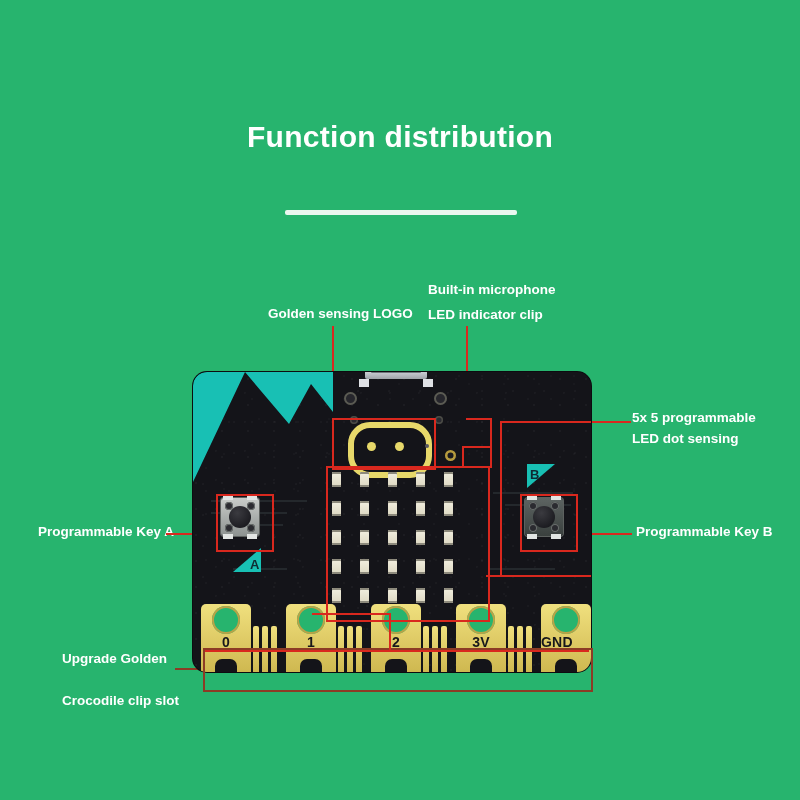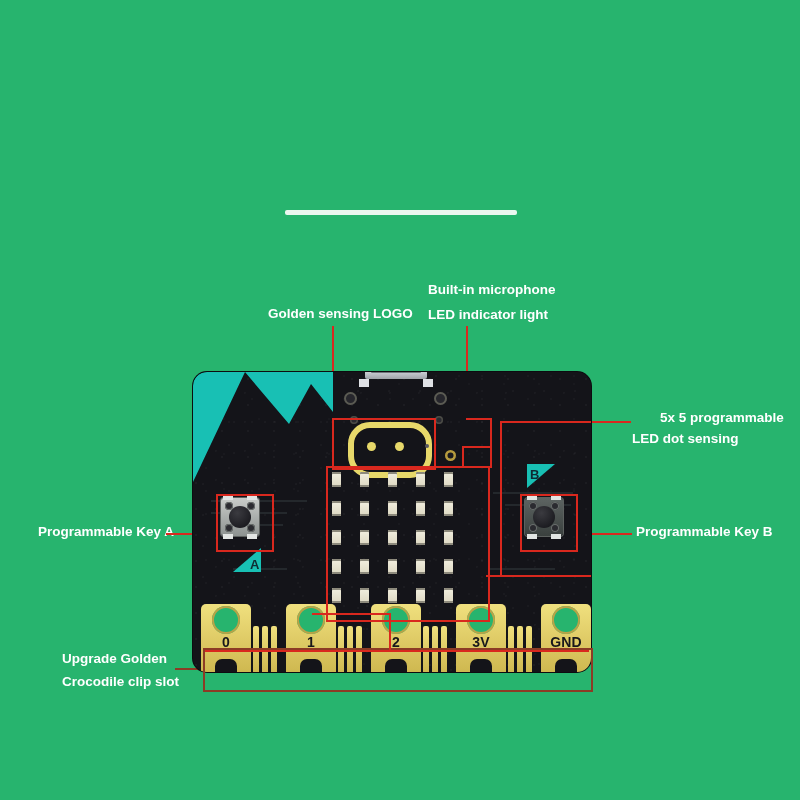--- a/index.html
+++ b/index.html
@@ -23,26 +23,26 @@
   }
 
   
   .lbl{
     position:absolute;color:#ffffff;font-size:13.5px;font-weight:bold;
     white-space:nowrap;line-height:16px;
   }
   .lbl-touch{left:268px;top:306px;}
   .lbl-mic{left:428px;top:282px;}
   .lbl-ledind{left:428px;top:307px;}
-  .lbl-matrix1{left:660px;top:410px;}
+  .lbl-matrix1{left:632px;top:410px;}
   .lbl-matrix2{left:632px;top:431px;}
   .lbl-keyA{left:38px;top:524px;}
   .lbl-keyB{left:636px;top:524px;}
   .lbl-croc1{left:62px;top:651px;}
-  .lbl-croc2{left:62px;top:674px;}
+  .lbl-croc2{left:62px;top:693px;}
 
   
   .lead{position:absolute;background:#d9281e;}
   .lead-v{width:2px;}
   .lead-h{height:2px;}
   .lead-dark{background:#8c3b25;}
 
   
   .board{
     position:absolute;left:193px;top:372px;width:398px;height:300px;
@@ -139,25 +139,26 @@
   
   .abox{position:absolute;border:2px solid #d9281e;}
   .abox-dark{border:2px solid #8c3b25;}
   .aseg{position:absolute;background:#d9281e;}
 </style>
 </head>
 <body>
 
 <div class="stage">
 
+  <div class="title">Function distribution</div>
   <div class="title-rule"></div>
 
   <div class="lbl lbl-touch">Golden sensing LOGO</div>
   <div class="lbl lbl-mic">Built-in microphone</div>
-  <div class="lbl lbl-ledind">LED indicator light</div>
+  <div class="lbl lbl-ledind">LED indicator clip</div>
   <div class="lbl lbl-matrix1">5x 5 programmable</div>
   <div class="lbl lbl-matrix2">LED dot sensing</div>
   <div class="lbl lbl-keyA">Programmable Key A</div>
   <div class="lbl lbl-keyB">Programmable Key B</div>
   <div class="lbl lbl-croc1">Upgrade Golden</div>
   <div class="lbl lbl-croc2">Crocodile clip slot</div>
 
   <div class="lead lead-v" style="left:332px;top:326px;height:92px;"></div>
 
   <div class="lead lead-v" style="left:466px;top:326px;height:92px;"></div>
@@ -280,21 +281,21 @@
         <div class="bighole" style="left: 104px; bottom: 38px; width: 28px; height: 28px;"></div>
         <div class="pinlabel" style="left: 93px; width: 50px; text-align: center; bottom: 22px;">1</div>
         <div class="bigpad" style="left: 178px;"></div>
         <div class="bighole" style="left: 189px; bottom: 38px; width: 28px; height: 28px;"></div>
         <div class="pinlabel" style="left: 178px; width: 50px; text-align: center; bottom: 22px;">2</div>
         <div class="bigpad" style="left: 263px;"></div>
         <div class="bighole" style="left: 274px; bottom: 38px; width: 28px; height: 28px;"></div>
         <div class="pinlabel" style="left: 263px; width: 50px; text-align: center; bottom: 22px;">3V</div>
         <div class="bigpad" style="left: 348px;"></div>
         <div class="bighole" style="left: 359px; bottom: 38px; width: 28px; height: 28px;"></div>
-        <div class="pinlabel" style="left: 348px; width: 50px; text-align: center; bottom: 22px;">GND</div>
+        <div class="pinlabel" style="left: 348px; width: 50px; text-align: left; bottom: 22px;">GND</div>
       </div>
   </div>
 
   <div class="abox" style="left:332px;top:418px;width:100px;height:48px;"></div>
 
   <div class="aseg" style="left:466px;top:418px;width:26px;height:2px;"></div>
   <div class="aseg" style="left:490px;top:418px;width:2px;height:30px;"></div>
   <div class="aseg" style="left:462px;top:446px;width:30px;height:2px;"></div>
   <div class="aseg" style="left:462px;top:446px;width:2px;height:22px;"></div>
   <div class="aseg" style="left:462px;top:466px;width:30px;height:2px;"></div>

